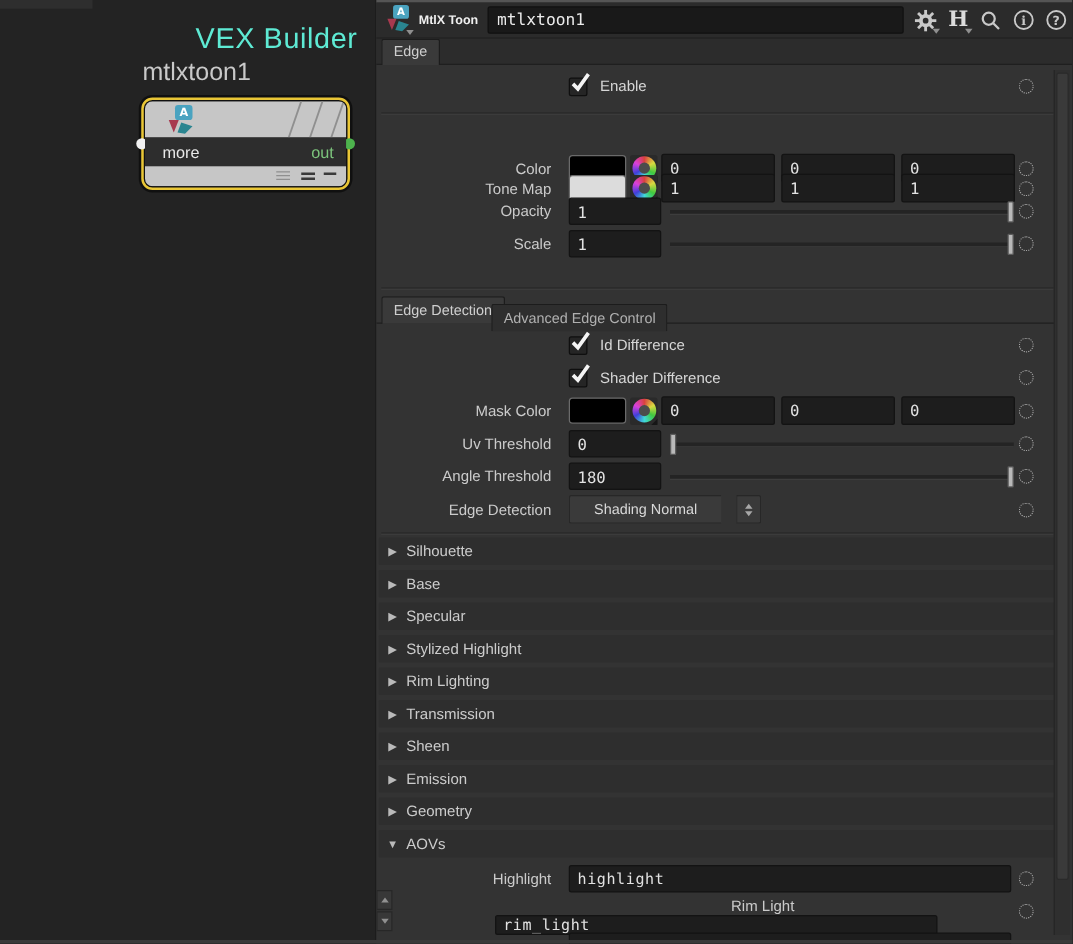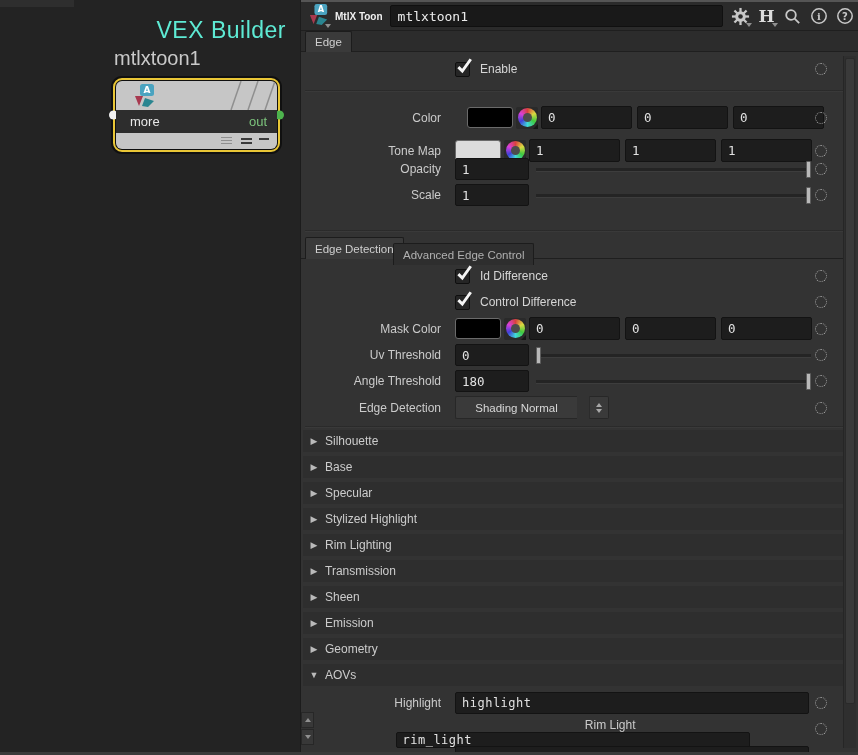--- a/index.html
+++ b/index.html
@@ -200,21 +200,21 @@
               <path d="M3 9 L6.5 12.5 L14 2" stroke="#f5f5f5" stroke-width="2.6" fill="none"></path>
             </svg>
         </span>
         <span class="toggle-label">Enable</span>
       </div>
       <span class="dep"></span>
     </div>
 
     <div class="groove" style="top:90px;"></div>
 
-    <div class="prow" style="top:106px;height:23px;gap:12px;">
+    <div class="prow" style="top:123px;height:23px;">
       <div class="plabel">Color</div>
       <div class="pctrl">
         <span class="swatch black"></span>
         <span class="wheel-tile">
             <span class="wheel"></span>
           </span>
         <input class="f c3" value="0" style="">
         <input class="f c3" value="0" style="">
         <input class="f c3" value="0" style="">
       </div>
@@ -279,21 +279,21 @@
     </div>
 
     <div class="prow" style="top:293px;height:18px;">
       <div class="plabel"></div>
       <div class="pctrl">
         <span class="cb">
           <svg width="18" height="18" viewBox="0 0 16 16">
               <path d="M3 9 L6.5 12.5 L14 2" stroke="#f5f5f5" stroke-width="2.6" fill="none"></path>
             </svg>
         </span>
-        <span class="toggle-label">Control Difference</span>
+        <span class="toggle-label">Shader Difference</span>
       </div>
       <span class="dep"></span>
     </div>
 
     <div class="prow" style="top:317px;height:23px;">
       <div class="plabel">Mask Color</div>
       <div class="pctrl">
         <span class="swatch black"></span>
         <span class="wheel-tile">
             <span class="wheel"></span>

